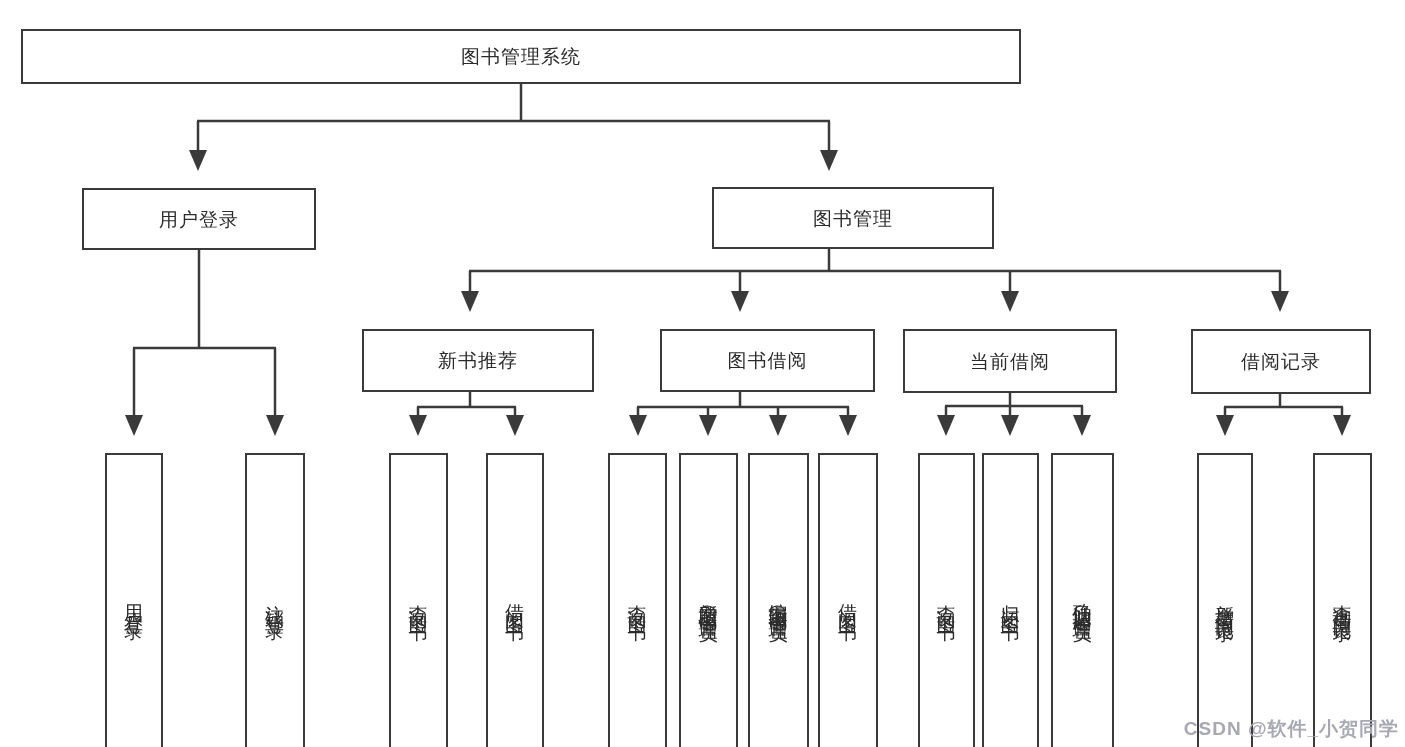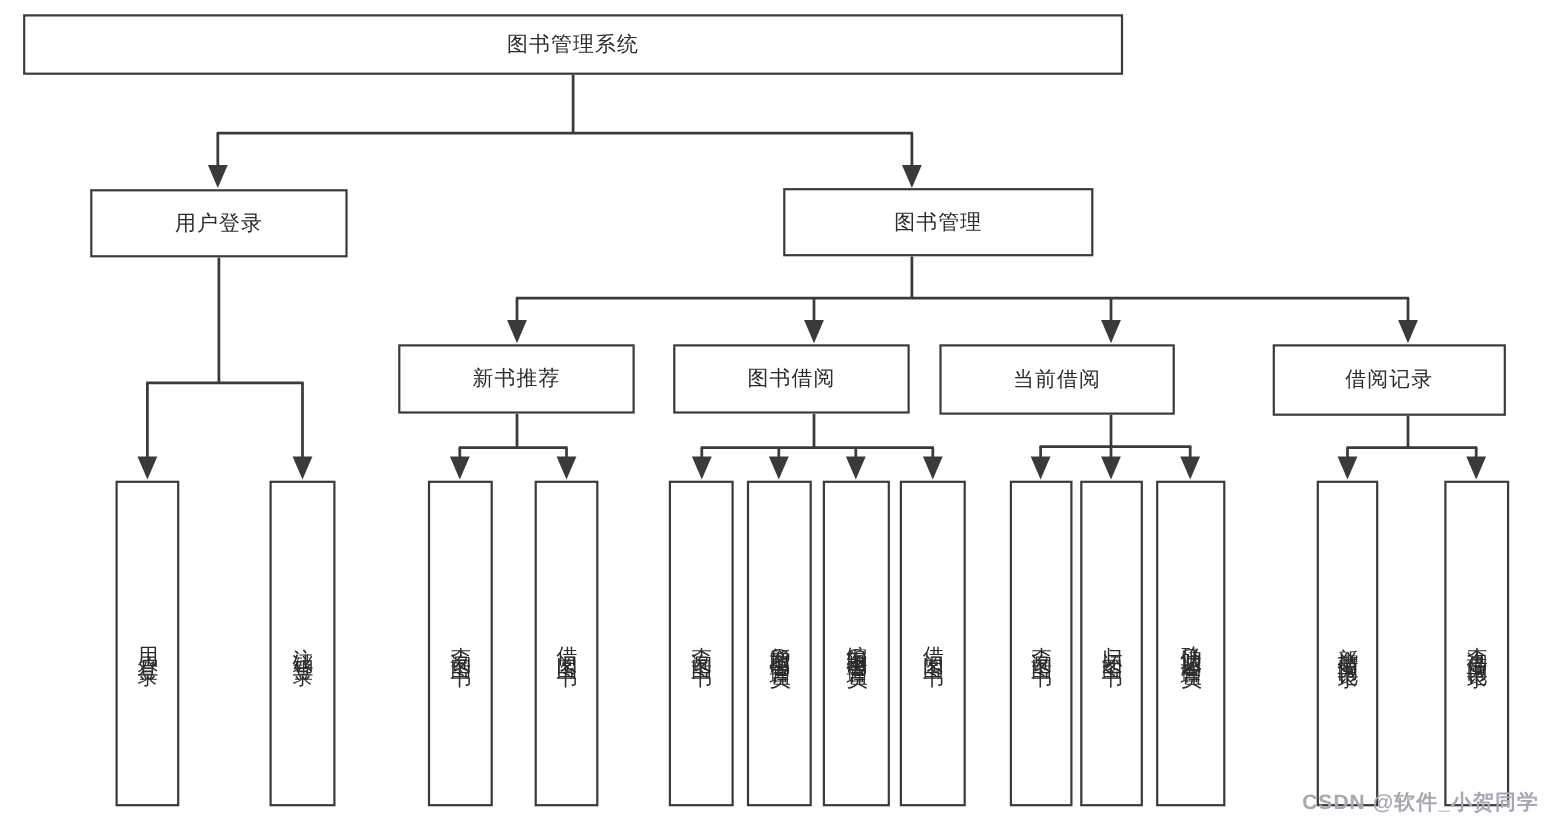--- a/index.html
+++ b/index.html
@@ -25,20 +25,21 @@
     position:absolute;
     background:#fff;
     border:2px solid var(--box-border);
     color:var(--text);
     display:flex;
     align-items:center;
     justify-content:center;
     font-size:19px;
     letter-spacing:1px;
     text-align:center;
+    margin-top:16px;
   }
   .hbox{line-height:1;}
   .vbox{
     writing-mode:vertical-rl;
     text-orientation:mixed;
     letter-spacing:6px;
     font-size:19px;
     line-height:1;
     padding:10px 0;
   }
@@ -118,24 +119,24 @@
     <polygon points="1216,415 1234,415 1225,436"></polygon>
     <line x1="1342" y1="407" x2="1342" y2="420"></line>
     <polygon points="1333,415 1351,415 1342,436"></polygon>
   </svg>
 
   <div class="box hbox" style="left:21px;top:13px;width:1000px;height:55px;">图书管理系统</div>
 
   <div class="box hbox" style="left:82px;top:172px;width:234px;height:62px;">用户登录</div>
   <div class="box hbox" style="left:712px;top:171px;width:282px;height:62px;">图书管理</div>
 
-  <div class="box hbox" style="left:362px;top:313px;width:215px;height:63px;">新书推荐</div>
-  <div class="box hbox" style="left:612px;top:313px;width:215px;height:63px;">图书借阅</div>
-  <div class="box hbox" style="left:854px;top:313px;width:214px;height:64px;">当前借阅</div>
-  <div class="box hbox" style="left:1157px;top:313px;width:212px;height:65px;">借阅记录</div>
+  <div class="box hbox" style="left:362px;top:313px;width:232px;height:63px;">新书推荐</div>
+  <div class="box hbox" style="left:660px;top:313px;width:215px;height:63px;">图书借阅</div>
+  <div class="box hbox" style="left:903px;top:313px;width:214px;height:64px;">当前借阅</div>
+  <div class="box hbox" style="left:1191px;top:313px;width:180px;height:65px;">借阅记录</div>
 
   <div class="box vbox" style="left:105px;top:437px;width:58px;height:296px;">用户登录</div>
   <div class="box vbox" style="left:245px;top:437px;width:60px;height:296px;">注销登录</div>
 
   <div class="box vbox" style="left:389px;top:437px;width:59px;height:296px;">查询图书</div>
   <div class="box vbox" style="left:486px;top:437px;width:58px;height:296px;">借阅图书</div>
 
   <div class="box vbox" style="left:608px;top:437px;width:59px;height:296px;">查询图书</div>
   <div class="box vbox" style="left:679px;top:437px;width:59px;height:296px;letter-spacing:3px;">新增图书（管理员）</div>
   <div class="box vbox" style="left:748px;top:437px;width:61px;height:296px;letter-spacing:3px;">编辑图书（管理员）</div>

